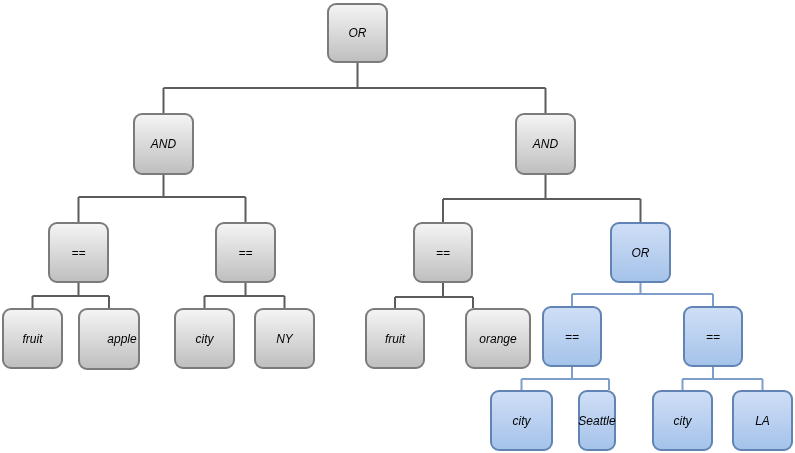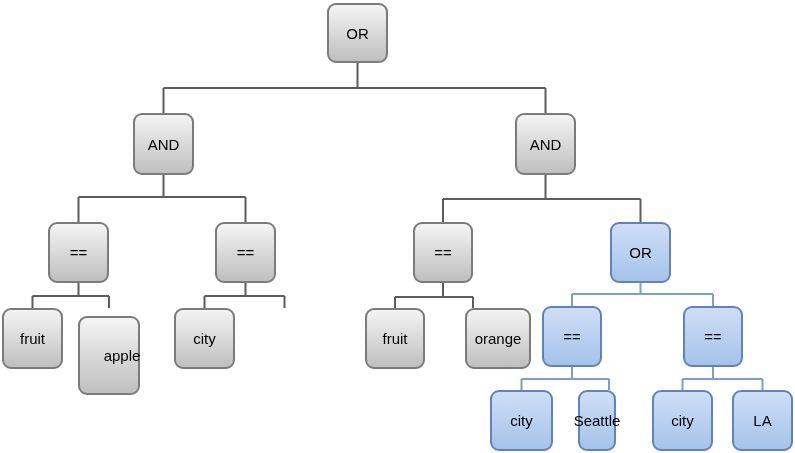--- a/index.html
+++ b/index.html
@@ -23,25 +23,26 @@
     height: 453px;
   }
   .node {
     position: absolute;
     box-sizing: border-box;
     display: flex;
     align-items: center;
     justify-content: center;
     border-radius: 9px;
     border: 2px solid #7b7b7b;
-    font-size: 15px;
+    font-size: 12px;
     color: #000000;
     white-space: nowrap;
     line-height: 1;
     user-select: none;
+    font-style: italic;
   }
 </style>
 </head>
 <body>
 
 <div id="diagram" style="background: rgb(255, 255, 255);">
   <svg id="edges" viewBox="0 0 795 453" xmlns="http://www.w3.org/2000/svg">
       <path d="M 357.5 63 V 88 M 163.5 88 H 545.5 M 163.5 88 V 113 M 545.5 88 V 113" fill="none" stroke="#5c5c5c" stroke-width="2"></path>
       <path d="M 163.5 175 V 197 M 78.5 197 H 245.5 M 78.5 197 V 222 M 245.5 197 V 222" fill="none" stroke="#5c5c5c" stroke-width="2"></path>
       <path d="M 545.5 175 V 199 M 443 199 H 640.5 M 443 199 V 222 M 640.5 199 V 222" fill="none" stroke="#5c5c5c" stroke-width="2"></path>
@@ -54,22 +55,23 @@
     </svg>
 
 <div class="node" style="left: 327px; top: 3px; width: 61px; height: 60px; background: linear-gradient(rgb(244, 244, 244), rgb(191, 191, 191)); border-color: rgb(123, 123, 123); color: rgb(0, 0, 0);">OR</div>
     <div class="node" style="left: 133px; top: 113px; width: 61px; height: 62px; background: linear-gradient(rgb(244, 244, 244), rgb(191, 191, 191)); border-color: rgb(123, 123, 123); color: rgb(0, 0, 0);">AND</div>
     <div class="node" style="left: 515px; top: 113px; width: 61px; height: 62px; background: linear-gradient(rgb(244, 244, 244), rgb(191, 191, 191)); border-color: rgb(123, 123, 123); color: rgb(0, 0, 0);">AND</div>
     <div class="node" style="left: 48px; top: 222px; width: 61px; height: 61px; background: linear-gradient(rgb(244, 244, 244), rgb(191, 191, 191)); border-color: rgb(123, 123, 123); color: rgb(0, 0, 0);">==</div>
     <div class="node" style="left: 215px; top: 222px; width: 61px; height: 61px; background: linear-gradient(rgb(244, 244, 244), rgb(191, 191, 191)); border-color: rgb(123, 123, 123); color: rgb(0, 0, 0);">==</div>
     <div class="node" style="left: 413px; top: 222px; width: 60px; height: 61px; background: linear-gradient(rgb(244, 244, 244), rgb(191, 191, 191)); border-color: rgb(123, 123, 123); color: rgb(0, 0, 0);">==</div>
     <div class="node" style="left: 610px; top: 222px; width: 61px; height: 61px; background: linear-gradient(rgb(207, 222, 246), rgb(165, 195, 234)); border-color: rgb(97, 132, 181); color: rgb(0, 0, 0);">OR</div>
     <div class="node" style="left: 2px; top: 308px; width: 61px; height: 61px; background: linear-gradient(rgb(244, 244, 244), rgb(191, 191, 191)); border-color: rgb(123, 123, 123); color: rgb(0, 0, 0);">fruit</div>
-    <div class="node" style="left: 78px; top: 316px; width: 62px; height: 79px; background: linear-gradient(rgb(244, 244, 244), rgb(191, 191, 191)); border-color: rgb(123, 123, 123); color: rgb(0, 0, 0); padding-left: 26px;">apple</div>
+    <div class="node" style="left: 78px; top: 308px; width: 62px; height: 62px; background: linear-gradient(rgb(244, 244, 244), rgb(191, 191, 191)); border-color: rgb(123, 123, 123); color: rgb(0, 0, 0); padding-left: 26px;">apple</div>
     <div class="node" style="left: 174px; top: 308px; width: 61px; height: 61px; background: linear-gradient(rgb(244, 244, 244), rgb(191, 191, 191)); border-color: rgb(123, 123, 123); color: rgb(0, 0, 0);">city</div>
+    <div class="node" style="left: 254px; top: 308px; width: 61px; height: 61px; background: linear-gradient(rgb(244, 244, 244), rgb(191, 191, 191)); border-color: rgb(123, 123, 123); color: rgb(0, 0, 0);">NY</div>
     <div class="node" style="left: 365px; top: 308px; width: 60px; height: 61px; background: linear-gradient(rgb(244, 244, 244), rgb(191, 191, 191)); border-color: rgb(123, 123, 123); color: rgb(0, 0, 0);">fruit</div>
     <div class="node" style="left: 440px; top: 308px; width: 66px; height: 61px; background: linear-gradient(rgb(244, 244, 244), rgb(191, 191, 191)); border-color: rgb(123, 123, 123); color: rgb(0, 0, 0); margin-left: 25px;">orange</div>
     <div class="node" style="left: 542px; top: 306px; width: 60px; height: 61px; background: linear-gradient(rgb(207, 222, 246), rgb(165, 195, 234)); border-color: rgb(97, 132, 181); color: rgb(0, 0, 0);">==</div>
     <div class="node" style="left: 683px; top: 306px; width: 60px; height: 61px; background: linear-gradient(rgb(207, 222, 246), rgb(165, 195, 234)); border-color: rgb(97, 132, 181); color: rgb(0, 0, 0);">==</div>
     <div class="node" style="left: 490px; top: 390px; width: 63px; height: 61px; background: linear-gradient(rgb(207, 222, 246), rgb(165, 195, 234)); border-color: rgb(97, 132, 181); color: rgb(0, 0, 0);">city</div>
     <div class="node" style="left: 578px; top: 390px; width: 38px; height: 61px; background: linear-gradient(rgb(207, 222, 246), rgb(165, 195, 234)); border-color: rgb(97, 132, 181); color: rgb(0, 0, 0);">Seattle</div>
     <div class="node" style="left: 652px; top: 390px; width: 61px; height: 61px; background: linear-gradient(rgb(207, 222, 246), rgb(165, 195, 234)); border-color: rgb(97, 132, 181); color: rgb(0, 0, 0);">city</div>
     <div class="node" style="left: 732px; top: 390px; width: 61px; height: 61px; background: linear-gradient(rgb(207, 222, 246), rgb(165, 195, 234)); border-color: rgb(97, 132, 181); color: rgb(0, 0, 0);">LA</div>
   </div>
 

